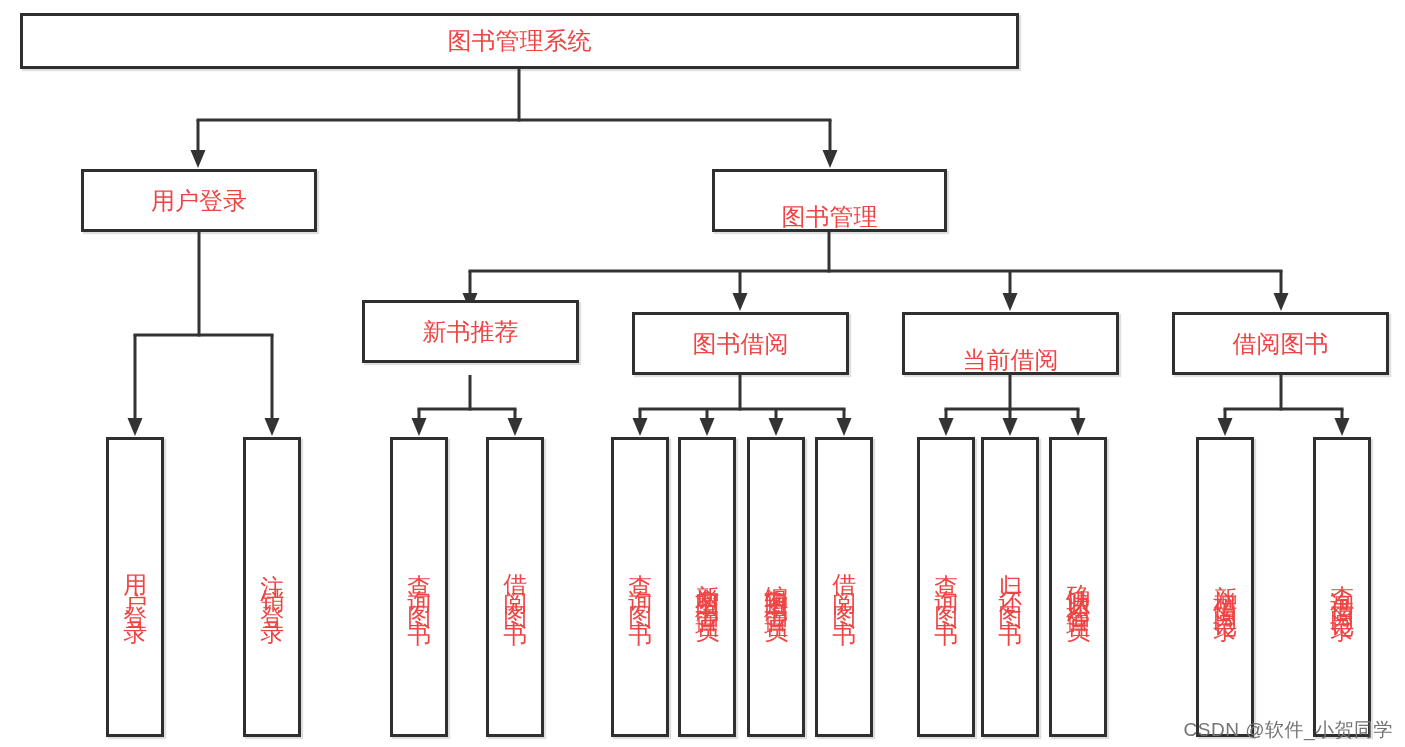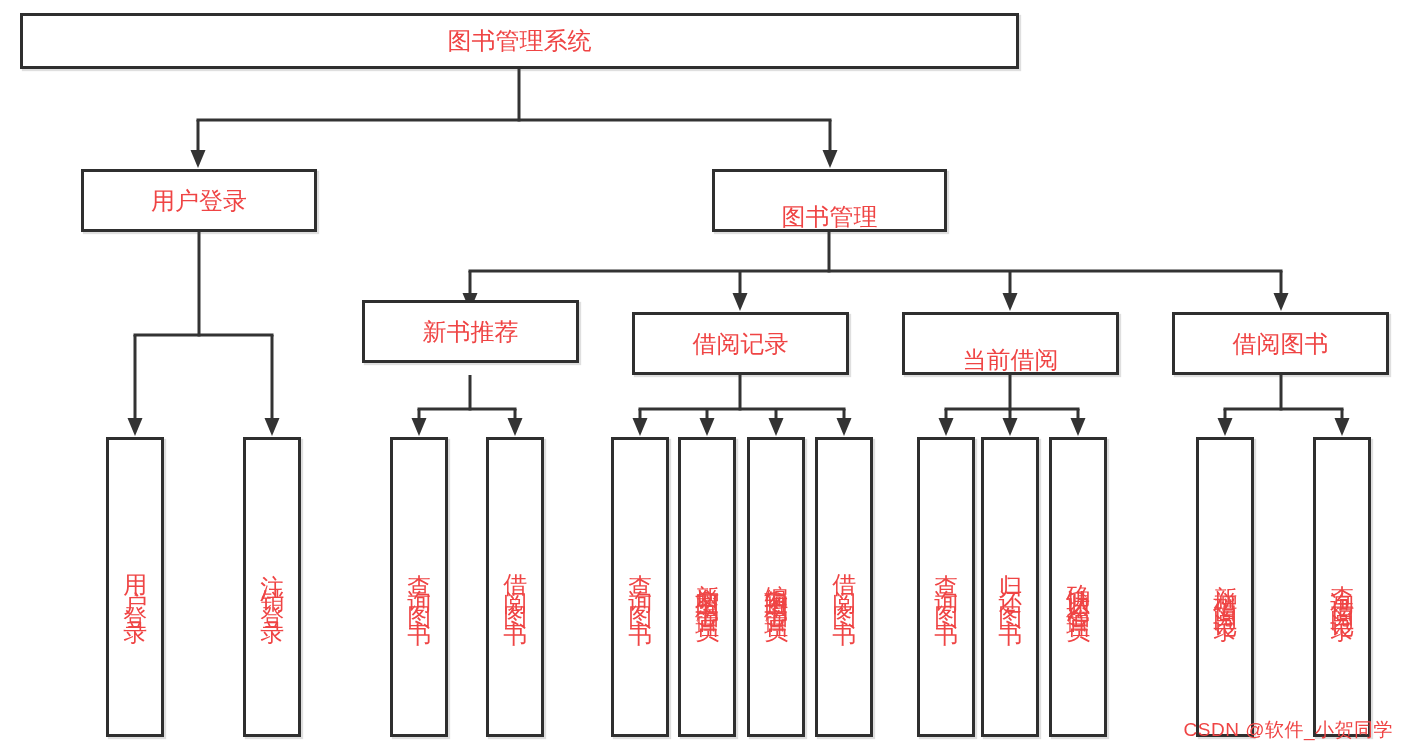--- a/index.html
+++ b/index.html
@@ -55,21 +55,21 @@
     white-space: nowrap;
   }
   .node.v span.ls4 { letter-spacing: 16px; }
   .node.v span.ls6 { letter-spacing: 7px; }
   .node.v span.ls9 { letter-spacing: 5px; }
   .watermark {
     position: absolute;
     right: 12px;
     bottom: 4px;
     font-size: 19px;
-    color: #ef4444;
+    color: #737373;
     letter-spacing: 0.5px;
     white-space: nowrap;
     z-index: 5;
   }
 </style>
 </head>
 <body>
 
 <div class="stage">
 
@@ -157,21 +157,21 @@
     <span>用户登录</span>
   </div>
   <div class="node h" style="left:712px; top:169px; width:235px; height:63px;align-items:flex-end;">
     <span>图书管理</span>
   </div>
 
   <div class="node h" style="left:362px; top:300px; width:217px; height:63px;">
     <span>新书推荐</span>
   </div>
   <div class="node h" style="left:632px; top:312px; width:217px; height:63px;">
-    <span>借阅记录</span>
+    <span>图书借阅</span>
   </div>
   <div class="node h" style="left:902px; top:312px; width:217px; height:63px;align-items:flex-end;">
     <span>当前借阅</span>
   </div>
   <div class="node h" style="left:1172px; top:312px; width:217px; height:63px;">
     <span>借阅图书</span>
   </div>
 
   <div class="node v" style="left:106px; top:437px; width:58px; height:300px;">
     <span class="ls4">用户登录</span>

